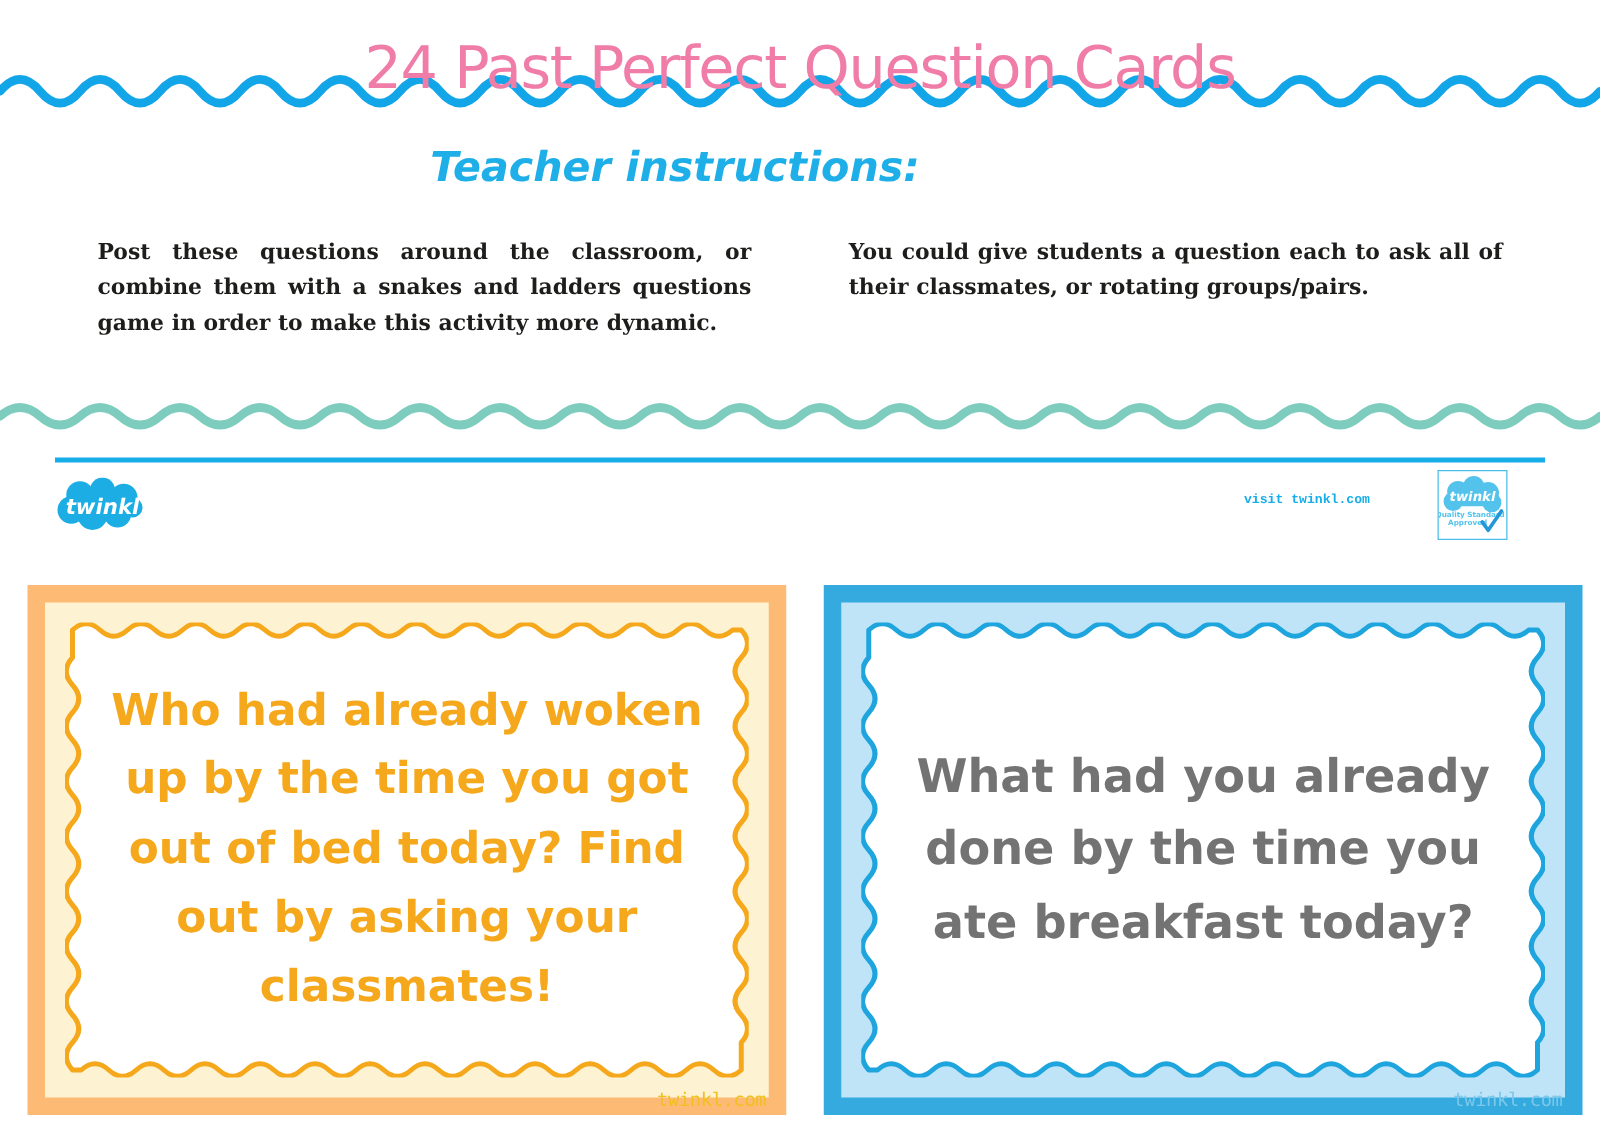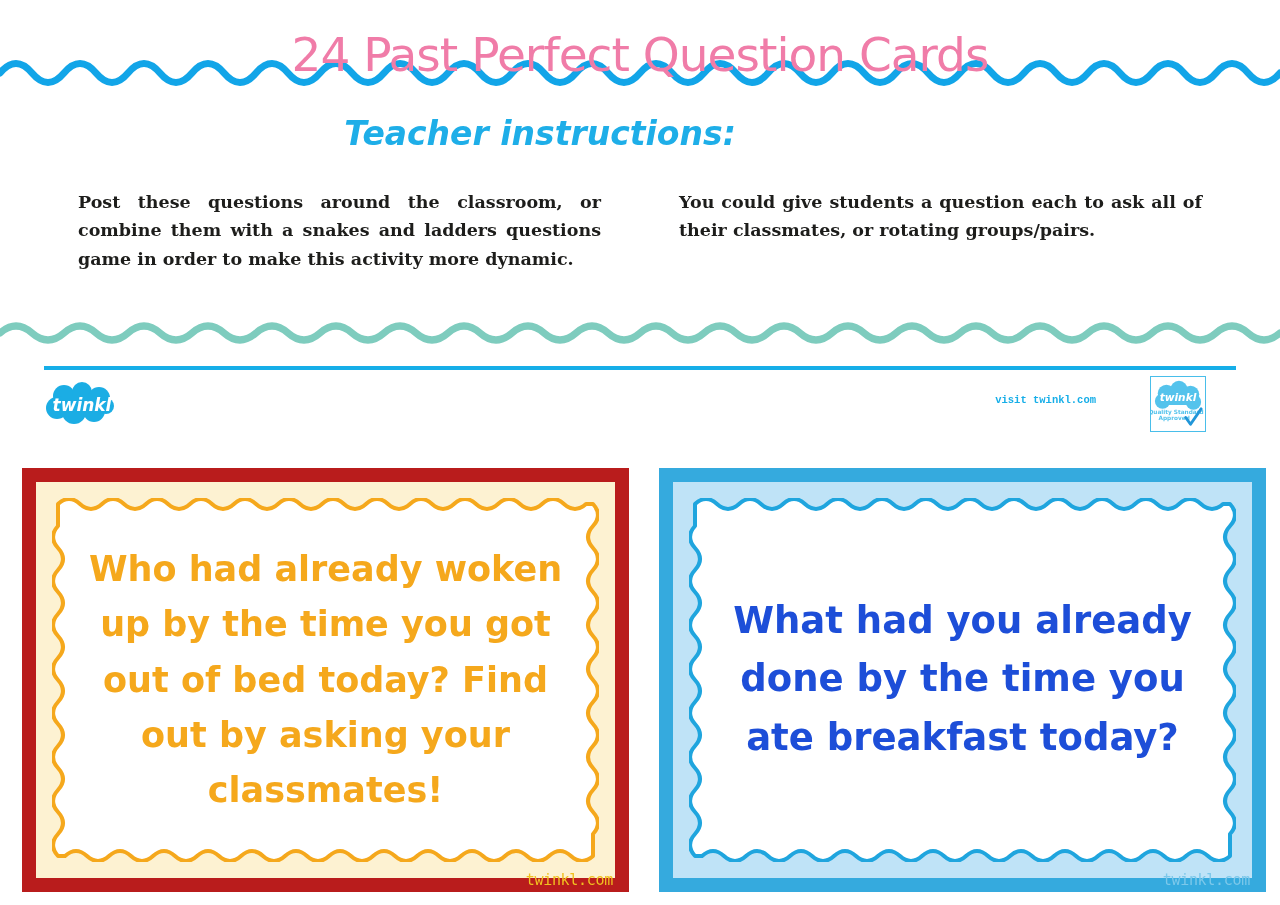--- a/index.html
+++ b/index.html
@@ -160,21 +160,21 @@
   }
   .card-left  { left: 22px; }
   .card-right { left: 659px; }
 
   
   .card-frame {
     position: absolute;
     inset: 0;
     padding: 14px;
   }
-  .card-left  .card-frame { background: #b91c1c; }
+  .card-left  .card-frame { background: #fdba74; }
   .card-right .card-frame { background: #35AADE; }
 
   
   .card-inner {
     position: relative;
     width: 100%;
     height: 100%;
   }
   .card-left  .card-inner { background: #FDF2D2; }
   .card-right .card-inner { background: #BFE3F7; }
@@ -196,21 +196,21 @@
     top: 50%;
     transform: translateY(-50%);
     text-align: center;
     font-family: "DejaVu Sans", sans-serif;
     font-weight: bold;
     font-size: 35px;
     line-height: 1.58;
     z-index: 4;
   }
   .card-left  .card-text { color: #F5A81C; }
-  .card-right .card-text { color: #1d4ed8; font-size: 37px; }
+  .card-right .card-text { color: #737373; font-size: 37px; }
 
   .card-watermark {
     position: absolute;
     right: 16px;
     bottom: 3px;
     font-family: "DejaVu Sans Mono", monospace;
     font-size: 15px;
     letter-spacing: -0.3px;
     z-index: 5;
   }

